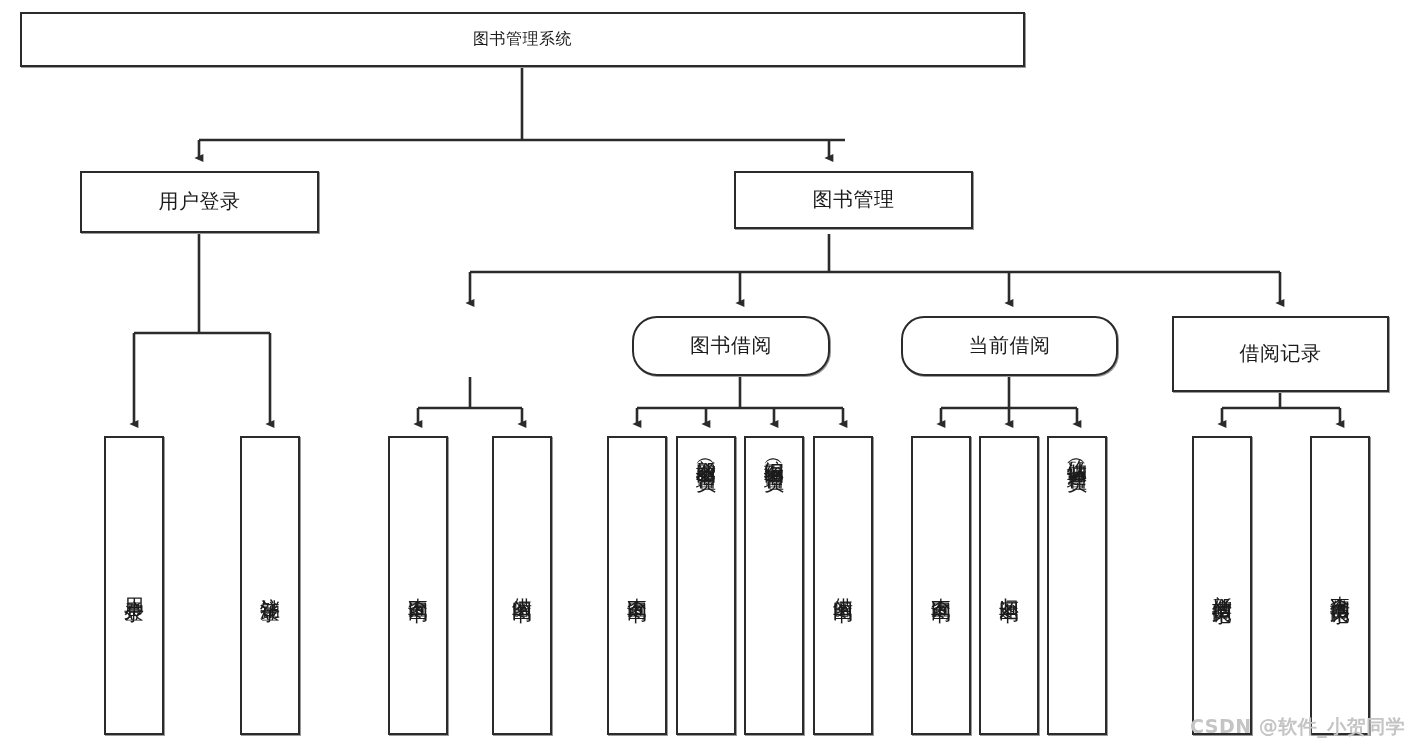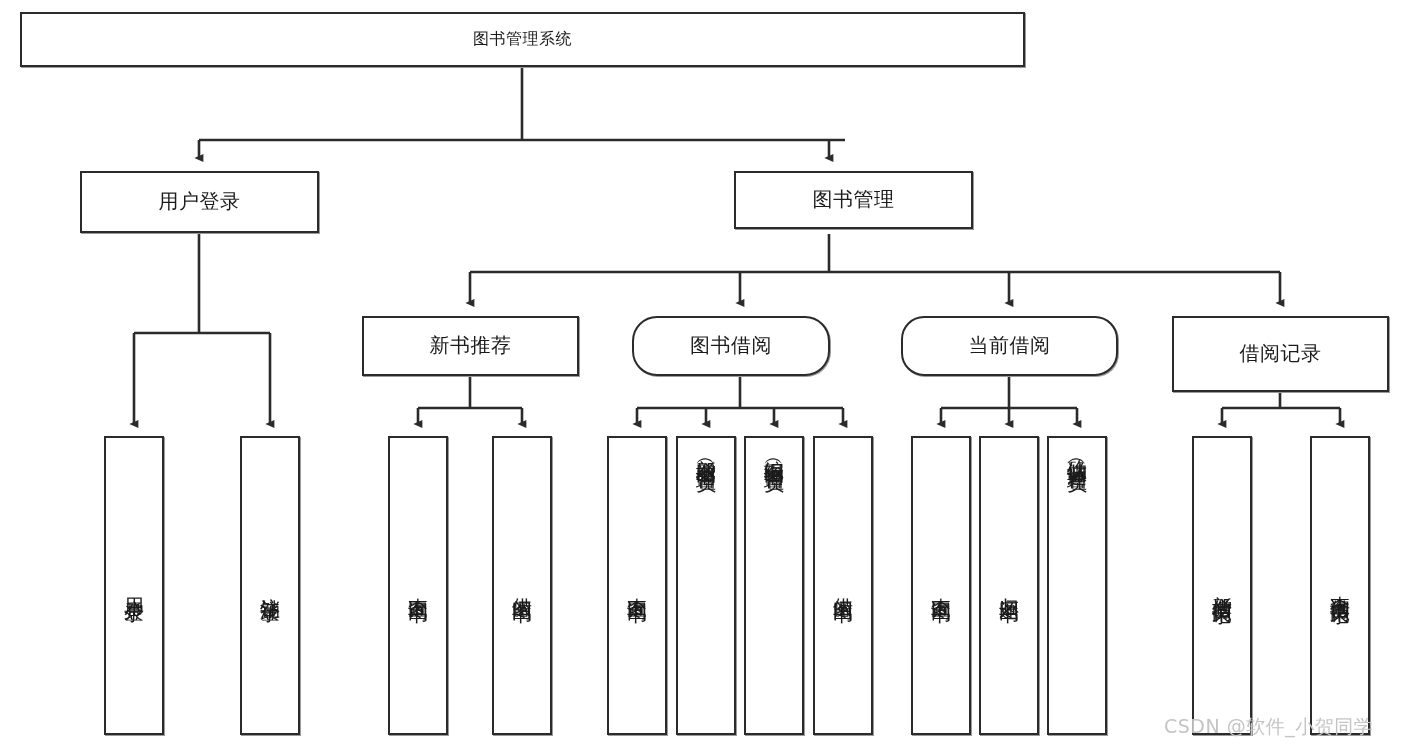--- a/index.html
+++ b/index.html
@@ -142,23 +142,20 @@
   </div>
 
   <div class="node level-1" style="left:80px; top:171px; width:239px; height:62px;">
     <span class="node-label">用户登录</span>
   </div>
 
   <div class="node level-1" style="left:710px; top:171px; width:239px; height:58px;margin-left:24px;">
     <span class="node-label">图书管理</span>
   </div>
 
-  <div class="node level-2" style="left:362px; top:316px; width:217px; height:60px;">
-    <span class="node-label">新书推荐</span>
-  </div>
 
   <div class="node level-2" style="left:632px; top:316px; width:198px; height:60px;border-radius:25px;">
     <span class="node-label">图书借阅</span>
   </div>
 
   <div class="node level-2" style="left:901px; top:316px; width:217px; height:60px;border-radius:23px;">
     <span class="node-label">当前借阅</span>
   </div>
 
   <div class="node level-2" style="left:1172px; top:316px; width:217px; height:76px;">
@@ -210,15 +207,15 @@
   </div>
 
   <div class="node leaf centered" style="left:1192px; top:436px; width:60px; height:299px;">
     <span class="node-label">新增借阅记录</span>
   </div>
 
   <div class="node leaf centered" style="left:1310px; top:436px; width:60px; height:299px;">
     <span class="node-label">查询借阅记录</span>
   </div>
 
-  <div id="watermark" style="left:1164px; top:714px;">CSDN @软件_小贺同学</div>
+  <div id="watermark" style="left:1190px; top:714px;font-weight:bold;">CSDN @软件_小贺同学</div>
 
 </div>
 
 </body></html>

